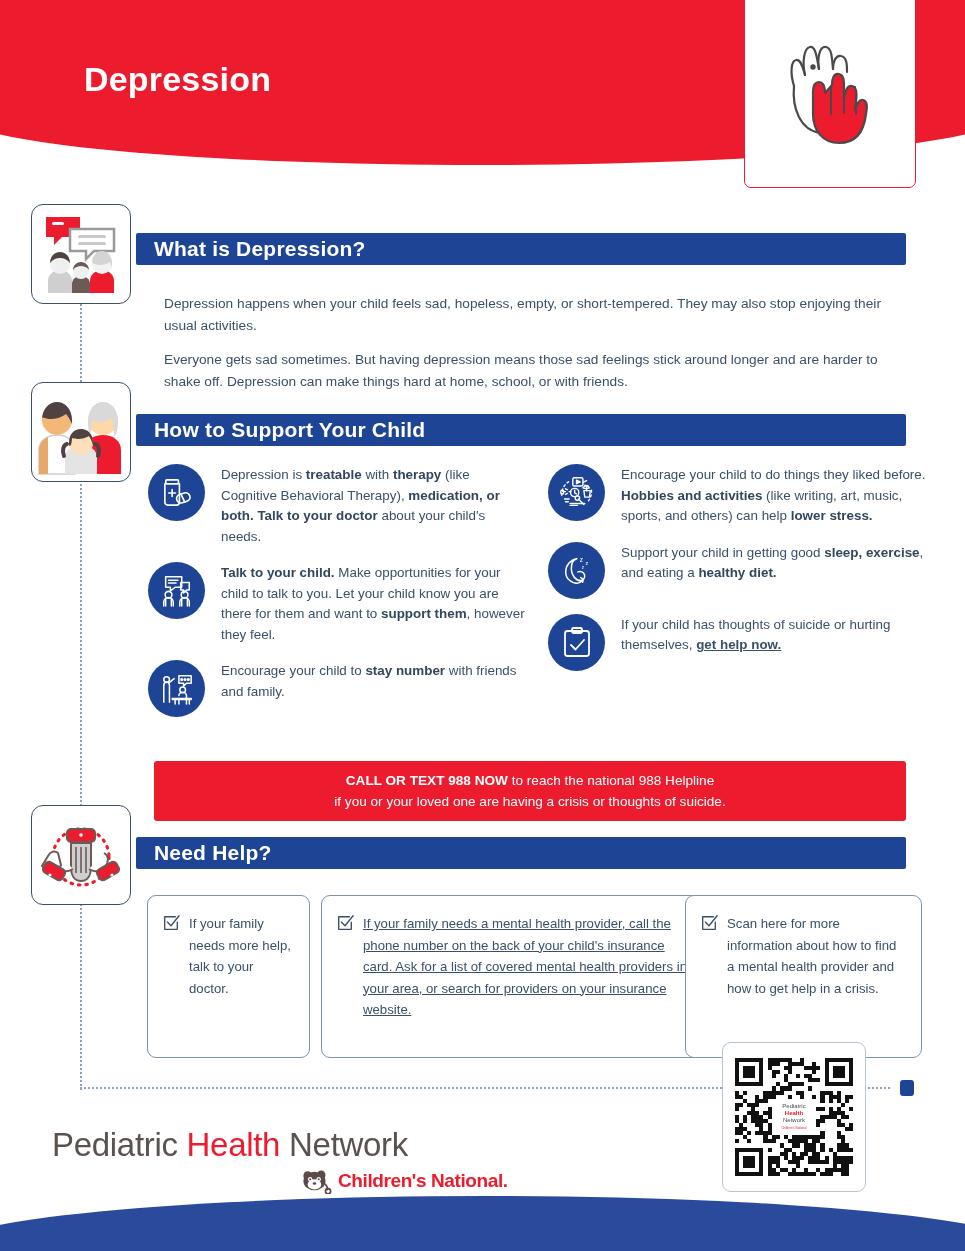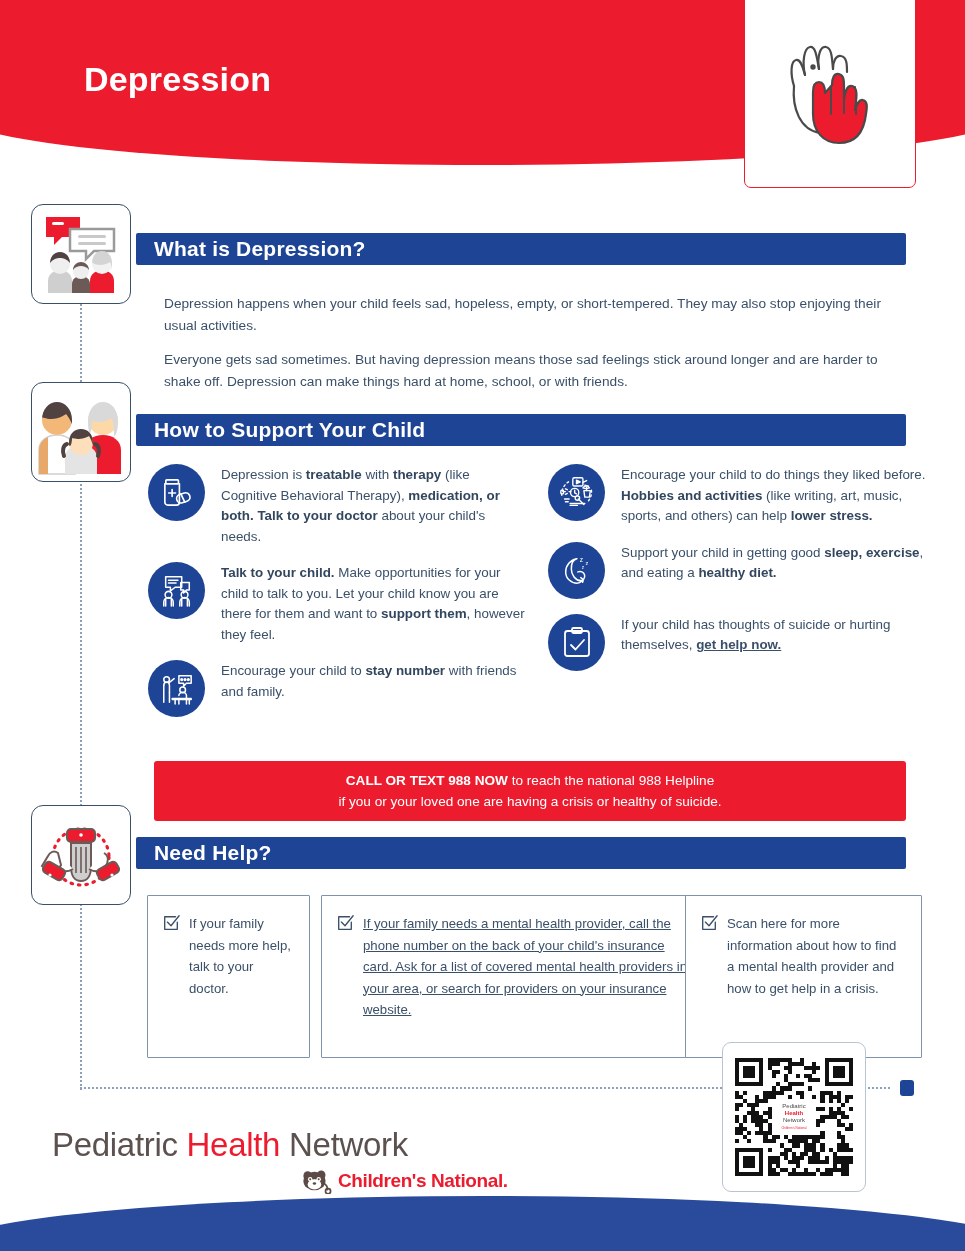--- a/index.html
+++ b/index.html
@@ -102,21 +102,21 @@
     display:flex;flex-direction:column;align-items:center;justify-content:center;
     color:#fff;font-size:13.6px;line-height:21px;text-align:right;
     z-index:4;
   }
   .callout b{font-weight:bold;}
 
   
   .cards{position:absolute;left:147px;top:895px;width:775px;}
   .card{
     position:absolute;top:0;
-    border:1.2px solid #7f93ad;border-radius:1px;
+    border:1.2px solid #7f93ad;border-radius:9px;
     box-sizing:border-box;padding:17px 14px 14px 14px;
     background:#fff;
     display:flex;align-items:flex-start;
   }
   .card.k1{left:0;width:163px;height:163px;}
   .card.k2{left:174px;width:384px;height:163px;text-decoration:underline;}
   .card.k3{left:538px;width:237px;height:163px;}
   .chk{
     flex:0 0 18px;width:18px;height:18px;margin-right:9px;margin-top:1px;
   }
@@ -381,21 +381,21 @@
         <div class="sup-txt">If your child has thoughts of suicide or hurting themselves, <u>get help now.</u></div>
       </div>
 
     </div>
   </div>
 
   <div class="callout">
     <div>
       <b>CALL OR TEXT 988 NOW</b><span> to reach the national 988 Helpline</span>
     </div>
-    <div>if you or your loved one are having a crisis or healthy of suicide.</div>
+    <div>if you or your loved one are having a crisis or thoughts of suicide.</div>
   </div>
 
   <div class="bar b3">
     <span class="bar-text">Need Help?</span>
   </div>
 
   <div class="cards">
     <div class="card k1">
       <span class="chk">
         <svg width="18" height="18" viewBox="0 0 20 20" fill="none" stroke="#3a5069" stroke-width="1.5" stroke-linecap="round" stroke-linejoin="round">

